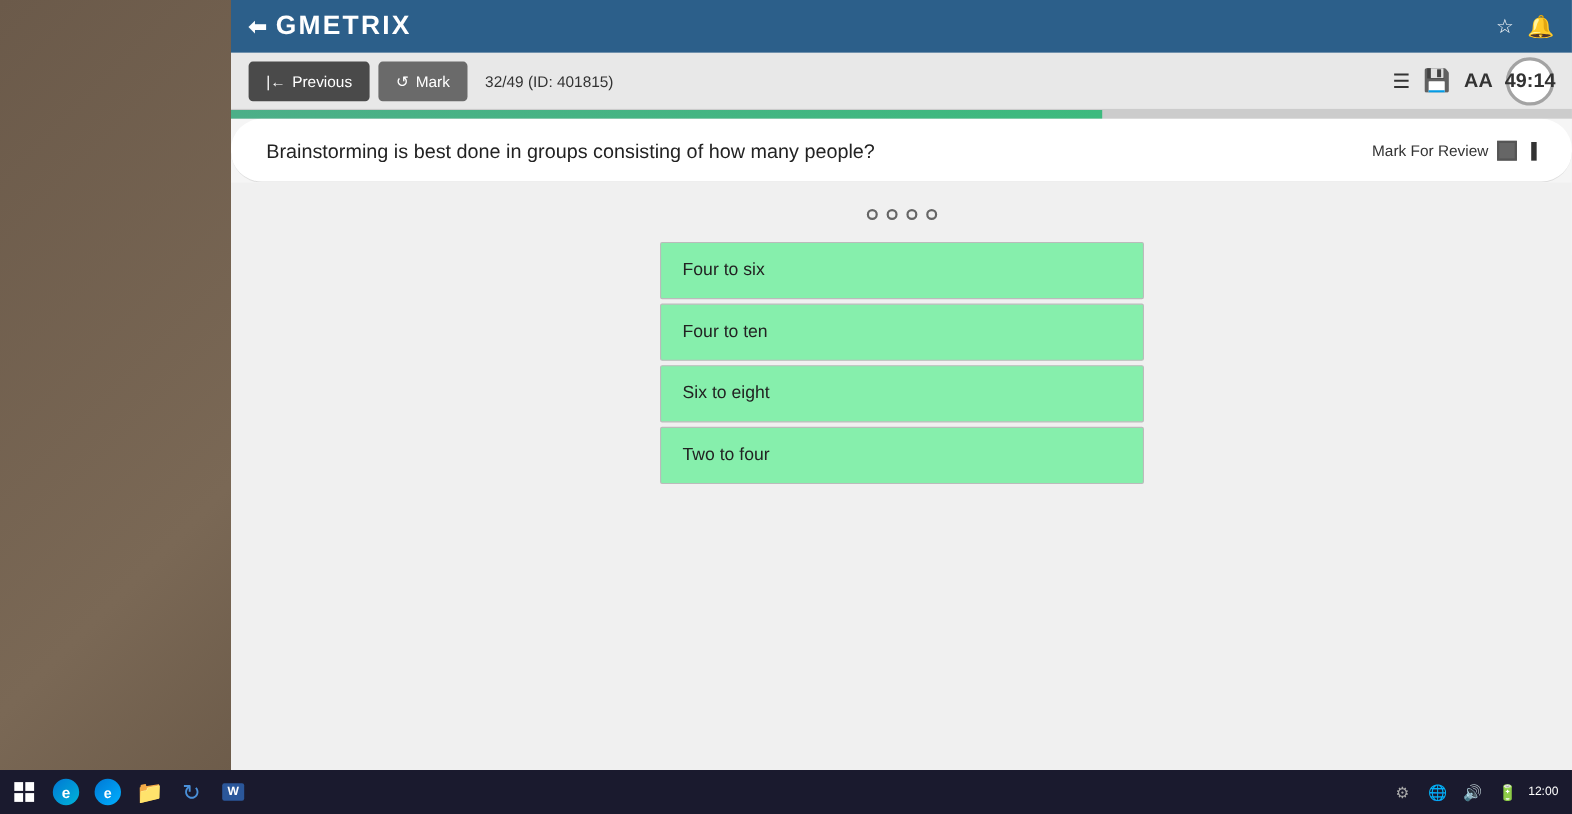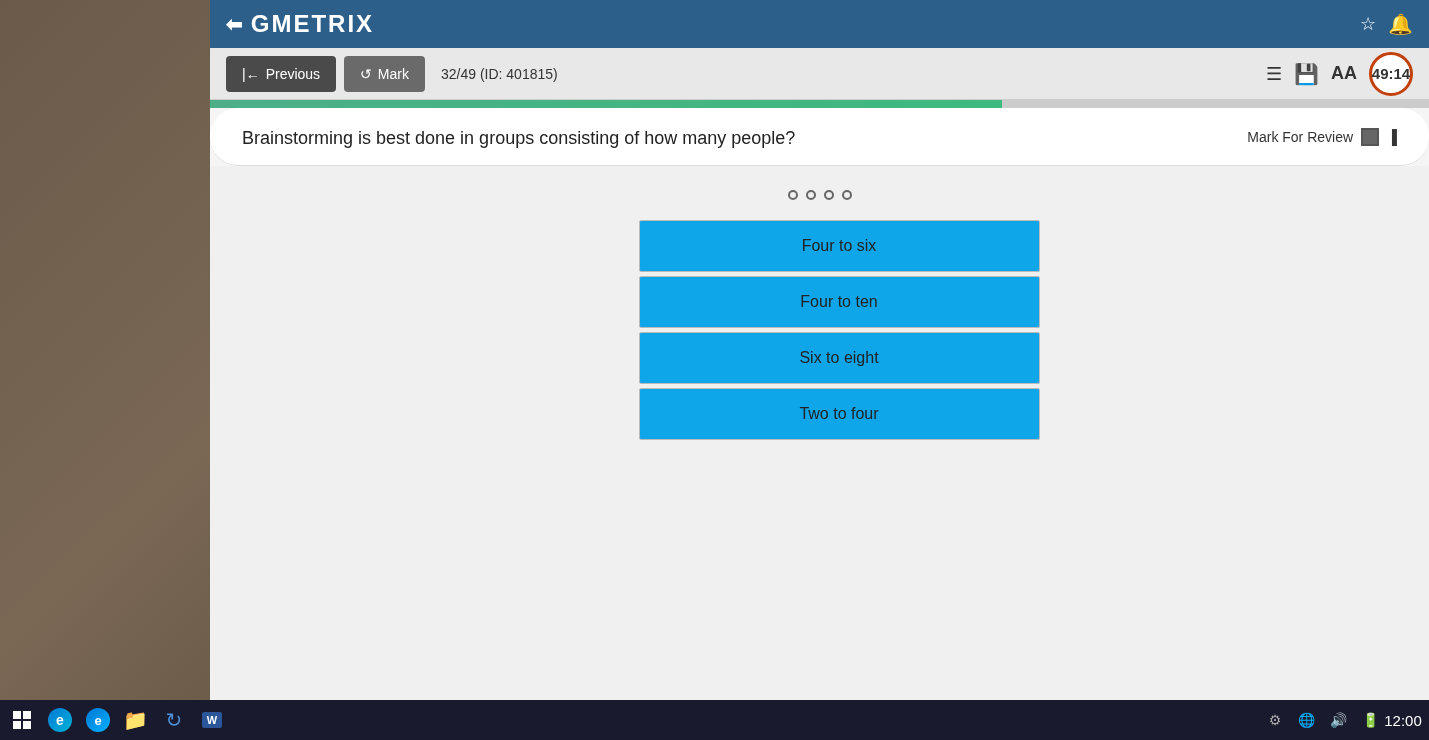--- a/index.html
+++ b/index.html
@@ -148,25 +148,25 @@
       font-size: 18px;
       font-weight: bold;
       color: #333;
       cursor: pointer;
     }
 
     .timer-circle {
       width: 44px;
       height: 44px;
       border-radius: 50%;
-      border: 3px solid #c2410c;
+      border: 3px solid #a3a3a3;
       display: flex;
       align-items: center;
       justify-content: center;
-      font-size: 15px;
+      font-size: 18px;
       color: #333;
       font-weight: bold;
       background: white;
       position: relative;
     }
 
     
     .progress-bar-container {
       height: 8px;
       background: #ccc;
@@ -250,30 +250,28 @@
 
     
     .answers-container {
       display: flex;
       flex-direction: column;
       gap: 4px;
       width: 440px;
     }
 
     .answer-option {
-      background: #0ea5e9;
+      background: #86efac;
       border: 1px solid #bbb;
       padding: 16px 20px;
-      text-align: center;
       font-size: 16px;
       color: #222;
       cursor: pointer;
       border-radius: 2px;
       transition: background 0.15s;
-      margin-left: 39px;
     }
 
     
     .taskbar {
       position: absolute;
       bottom: 0;
       left: 0;
       right: 0;
       height: 40px;
       background: #1a1a2e;
@@ -475,16 +473,16 @@
     <div class="taskbar-right-item">
       <span style="color:#aaa;font-size:14px;">🌐</span>
     </div>
     <div class="taskbar-right-item">
       <span style="color:#aaa;font-size:14px;">🔊</span>
     </div>
     <div class="taskbar-right-item">
       <span style="color:#aaa;font-size:14px;">🔋</span>
     </div>
     <div class="taskbar-right-item">
-      <span style="color:white;font-size:15px;">12:00</span>
+      <span style="color:white;font-size:11px;">12:00</span>
     </div>
   </div>
 </div>
 
 </body></html>

